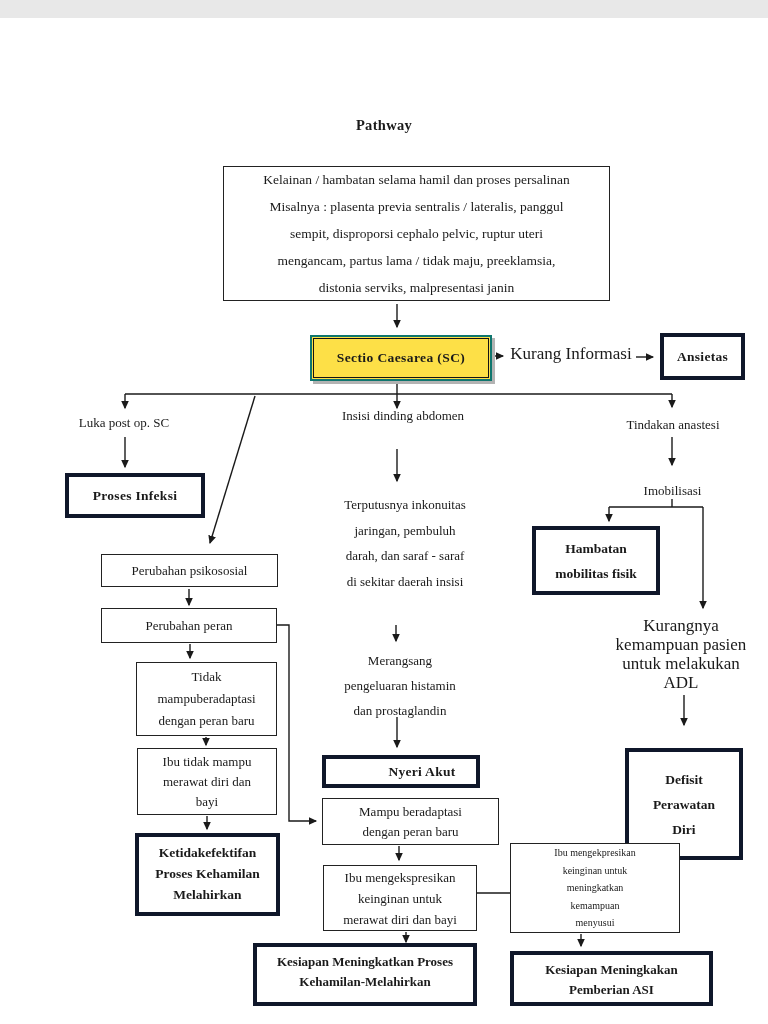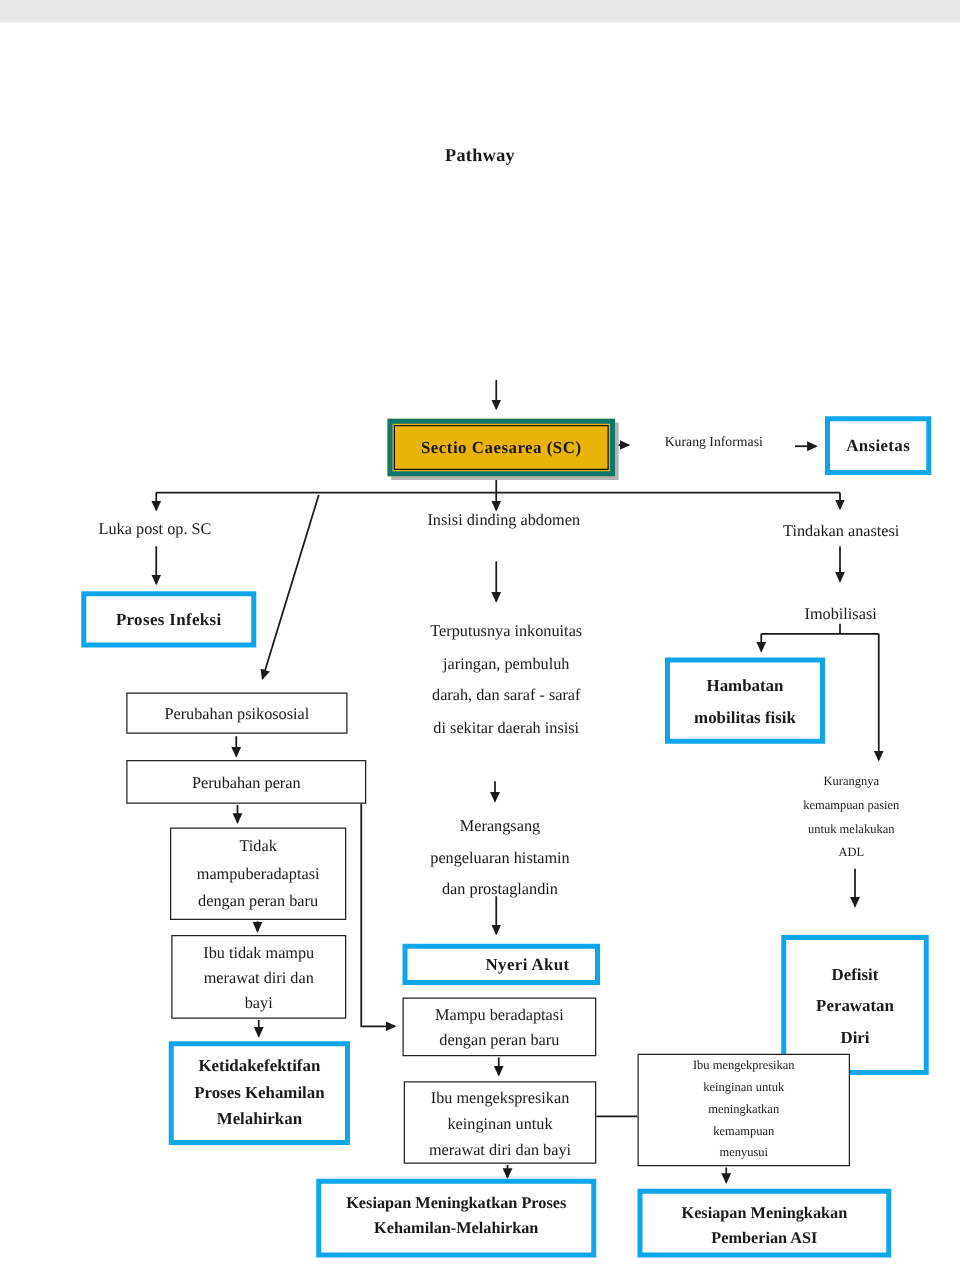--- a/index.html
+++ b/index.html
@@ -16,33 +16,33 @@
   .node{
     position:absolute;
     box-sizing:border-box;
     display:flex;align-items:center;justify-content:center;
     text-align:center;
     white-space:pre-line;
     font-size:13px;line-height:22px;
     color:#1a1a1a;
   }
   .thin{border:1.6px solid #222;background:#fff;}
-  .boldbox{border:4px solid #0ea5e9;background:#fff;font-weight:bold;font-size:13.5px;}
+  .boldbox{border:4px solid #0f172a;background:#fff;font-weight:bold;font-size:13.5px;}
   .plain{background:transparent;}
   .top-align{align-items:flex-start;}
   .title{
     position:absolute;
     font-weight:bold;font-size:14.5px;
     text-align:center;
     letter-spacing:.3px;
   }
   .sc-outer{
     position:absolute;box-sizing:border-box;
-    border:4px solid #0f766e;
-    background:#eab308;
+    border:2px solid #0f766e;
+    background:#fde047;
     box-shadow:3px 3px 0 #b3b3b3;
   }
   .sc-inner{
     box-sizing:border-box;
     position:absolute;left:1px;top:1px;right:1px;bottom:1px;
     border:1.5px solid #141414;
     display:flex;align-items:center;justify-content:center;
     font-weight:bold;font-size:13.5px;
     letter-spacing:.4px;
   }
@@ -84,26 +84,31 @@
       <line x1="397" y1="699" x2="397" y2="729" marker-end="url(#arrow)"></line>
       <line x1="399" y1="828" x2="399" y2="842" marker-end="url(#arrow)"></line>
       <line x1="406" y1="914" x2="406" y2="924" marker-end="url(#arrow)"></line>
       <line x1="477" y1="875" x2="510" y2="875"></line>
       <line x1="581" y1="916" x2="581" y2="928" marker-end="url(#arrow)"></line>
     </g>
   </svg>
 
   <div class="title" style="left:334px;top:99px;width:100px;">Pathway</div>
 
+  <div class="node thin" style="left:223px;top:148px;width:387px;height:135px;line-height:27px;font-size:13.5px;">Kelainan / hambatan selama hamil dan proses persalinan
+Misalnya : plasenta previa sentralis / lateralis, panggul
+sempit, disproporsi cephalo pelvic, ruptur uteri
+mengancam, partus lama / tidak maju, preeklamsia,
+distonia serviks, malpresentasi janin</div>
 
   <div class="sc-outer" style="left:310px;top:317px;width:182px;height:46px;">
     <div class="sc-inner">Sectio Caesarea (SC)</div>
   </div>
 
-  <div class="node plain" style="left:506px;top:326px;width:130px;height:20px;font-size:11px;text-align:center;">Kurang Informasi</div>
+  <div class="node plain" style="left:506px;top:326px;width:130px;height:20px;font-size:17px;text-align:center;">Kurang Informasi</div>
 
   <div class="node boldbox" style="left:660px;top:315px;width:85px;height:47px;letter-spacing:.3px;">Ansietas</div>
 
   <div class="node plain" style="left:48px;top:395px;width:152px;height:20px;">Luka post op. SC</div>
 
   <div class="node plain" style="left:328px;top:388px;width:150px;height:20px;">Insisi dinding abdomen</div>
 
   <div class="node plain" style="left:599px;top:397px;width:148px;height:20px;">Tindakan anastesi</div>
 
   <div class="node boldbox" style="left:65px;top:455px;width:140px;height:45px;letter-spacing:.3px;">Proses Infeksi</div>
@@ -111,52 +116,52 @@
   <div class="node plain" style="left:320px;top:472px;width:170px;height:106px;line-height:25.5px;">Terputusnya inkonuitas
 jaringan, pembuluh
 darah, dan saraf - saraf
 di sekitar daerah insisi</div>
 
   <div class="node plain" style="left:610px;top:463px;width:125px;height:20px;">Imobilisasi</div>
 
   <div class="node boldbox" style="left:532px;top:508px;width:128px;height:69px;line-height:25px;">Hambatan
 mobilitas fisik</div>
 
-  <div class="node plain" style="left:614px;top:596px;width:134px;height:80px;font-size:10px;line-height:19px;">Kurangnya
+  <div class="node plain" style="left:614px;top:596px;width:134px;height:80px;font-size:17px;line-height:19px;">Kurangnya
 kemampuan pasien
 untuk melakukan
 ADL</div>
 
   <div class="node boldbox" style="left:625px;top:730px;width:118px;height:112px;line-height:25px;">Defisit
 Perawatan
 Diri</div>
 
   <div class="node thin" style="left:101px;top:536px;width:177px;height:33px;">Perubahan psikososial</div>
 
-  <div class="node thin" style="left:101px;top:590px;width:192px;height:35px;">Perubahan peran</div>
+  <div class="node thin" style="left:101px;top:590px;width:176px;height:35px;">Perubahan peran</div>
 
   <div class="node plain" style="left:315px;top:628px;width:170px;height:78px;line-height:25px;">Merangsang
 pengeluaran histamin
 dan prostaglandin</div>
 
   <div class="node boldbox" style="left:322px;top:737px;width:158px;height:33px;letter-spacing:.3px;padding-left:42px;">Nyeri Akut</div>
 
   <div class="node thin" style="left:136px;top:644px;width:141px;height:74px;line-height:22px;">Tidak
 mampuberadaptasi
 dengan peran baru</div>
 
   <div class="node thin" style="left:137px;top:730px;width:140px;height:67px;line-height:20px;">Ibu tidak mampu
 merawat diri dan
 bayi</div>
 
   <div class="node boldbox top-align" style="left:135px;top:815px;width:145px;height:83px;line-height:21px;padding-top:5px;">Ketidakefektifan
 Proses Kehamilan
 Melahirkan</div>
 
-  <div class="node thin" style="left:322px;top:780px;width:155px;height:47px;line-height:20px;">Mampu beradaptasi
+  <div class="node thin" style="left:322px;top:780px;width:177px;height:47px;line-height:20px;">Mampu beradaptasi
 dengan peran baru</div>
 
   <div class="node thin" style="left:323px;top:847px;width:154px;height:66px;line-height:21px;">Ibu mengekspresikan
 keinginan untuk
 merawat diri dan bayi</div>
 
   <div class="node boldbox top-align" style="left:253px;top:925px;width:224px;height:63px;line-height:20px;padding-top:5px;font-size:13px;">Kesiapan Meningkatkan Proses
 Kehamilan-Melahirkan</div>
 
   <div class="node thin" style="left:510px;top:825px;width:170px;height:90px;font-size:10px;line-height:17.5px;">Ibu mengekpresikan

